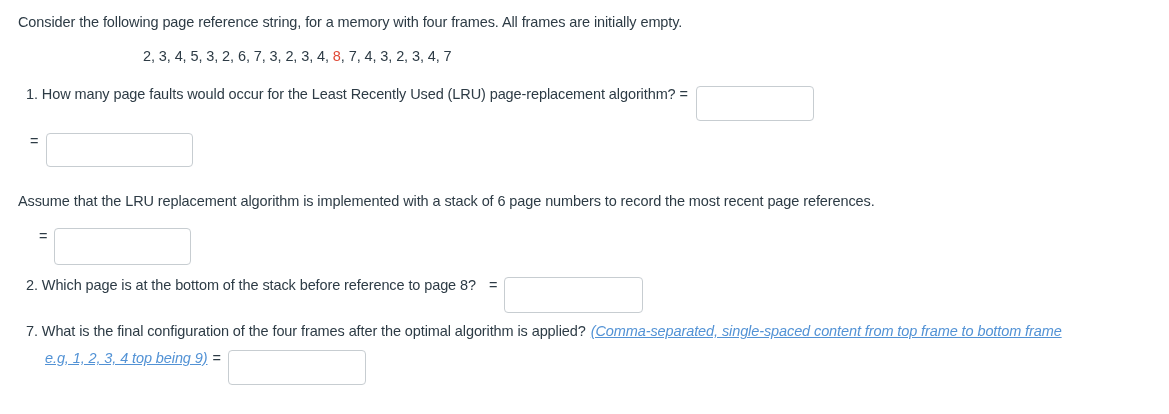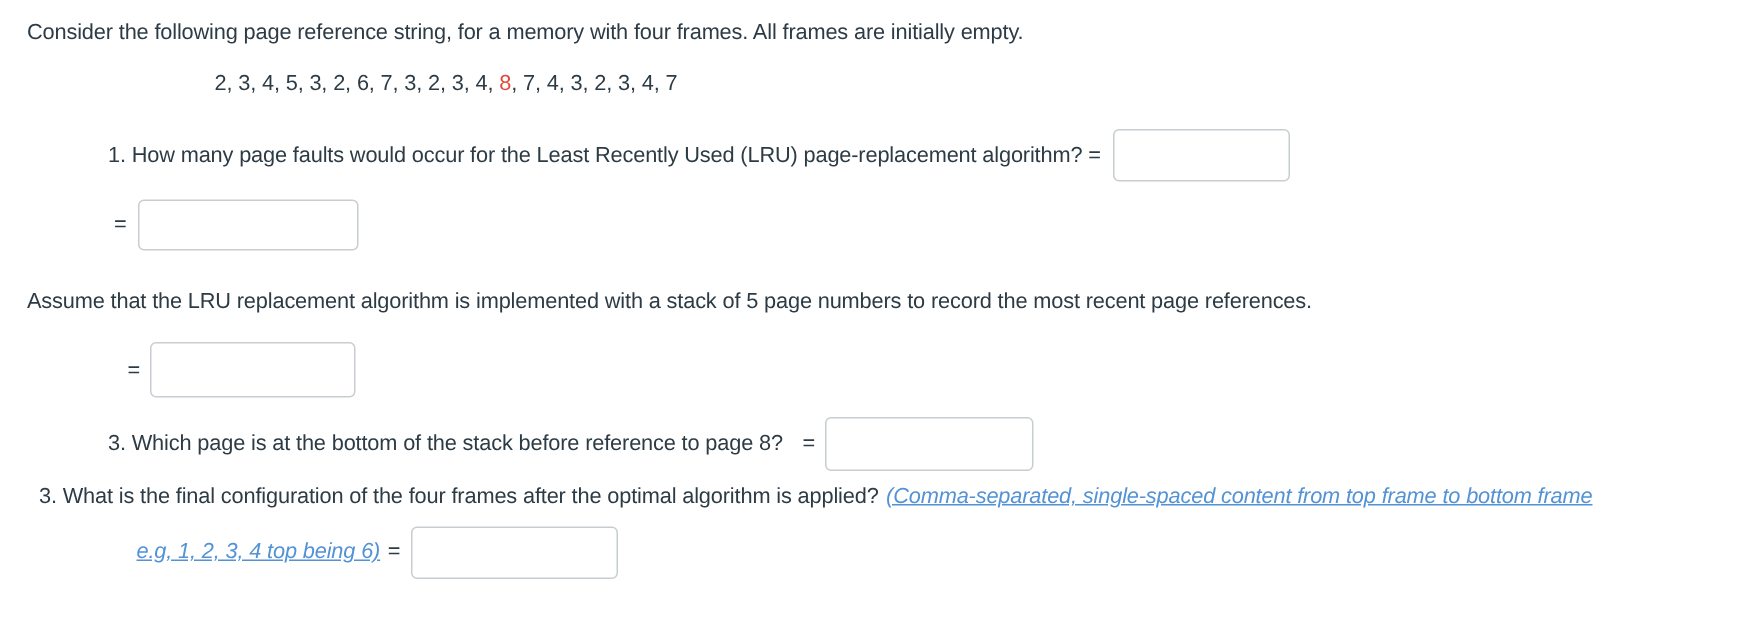--- a/index.html
+++ b/index.html
@@ -14,21 +14,21 @@
     width: 1169px;
     height: 414px;
     position: relative;
     overflow: hidden;
     font-family: "Liberation Sans", "DejaVu Sans", sans-serif;
     font-size: 14.5px;
     letter-spacing: -0.1px;
     color: var(--text);
   }
   .abs { position: absolute; }
-  .row { position: absolute; display: flex; align-items: center; white-space: nowrap; margin-left: 46px; }
+  .row { position: absolute; display: flex; white-space: nowrap; }
   .nowrap { white-space: nowrap; }
   .blank {
     border: 1px solid var(--input_border);
     border-radius: 4px;
     background: #fff;
     outline: none;
     font-family: "Liberation Sans", "DejaVu Sans", sans-serif;
     font-size: 14.5px;
     color: var(--text);
     padding: 0 6px;
@@ -61,32 +61,32 @@
   <span>1. How many page faults would occur for the Least Recently Used (LRU) page-replacement algorithm?</span>
   <span class="eq-tight">=</span>
   <input type="text" class="blank in-1" value="" style="">
 </div>
 
 <div class="row" style="left:26px; top:133px; height:34px;">
   <span class="eq-tight">=</span>
   <input type="text" class="blank in-2" value="" style="">
 </div>
 
-<p class="abs nowrap" style="left:18px; top:191px;">Assume that the LRU replacement algorithm is implemented with a stack of 5 page numbers to record the most recent page references.</p>
+<p class="abs nowrap" style="left:18px; top:191px;">Assume that the LRU replacement algorithm is implemented with a stack of 6 page numbers to record the most recent page references.</p>
 
 <div class="row" style="left:26px; top:228px; height:37px;">
   <span class="eq-wide">=</span>
   <input type="text" class="blank in-3" value="" style="">
 </div>
 
 <div class="row" style="left:26px; top:277px; height:37px;">
-  <span>3. Which page is at the bottom of the stack before reference to page 8?</span>
+  <span>2. Which page is at the bottom of the stack before reference to page 8?</span>
   <span class="eq-wide">=</span>
   <input type="text" class="blank in-4" value="" style="">
 </div>
 
-<p class="abs nowrap" style="left:26px; top:321px;"><span>3. What is the final configuration of the four frames after the optimal algorithm is applied?</span><span class="note lead">(Comma-separated, single-spaced content from top frame to bottom frame</span></p>
+<p class="abs nowrap" style="left:26px; top:321px;"><span>7. What is the final configuration of the four frames after the optimal algorithm is applied?</span><span class="note lead">(Comma-separated, single-spaced content from top frame to bottom frame</span></p>
 
 <div class="row" style="left:45px; top:350px; height:36px;">
-  <span class="note">e.g, 1, 2, 3, 4 top being 6)</span>
+  <span class="note">e.g, 1, 2, 3, 4 top being 9)</span>
   <span class="eq-med">=</span>
   <input type="text" class="blank in-5" value="" style="">
 </div>
 
 </body></html>

